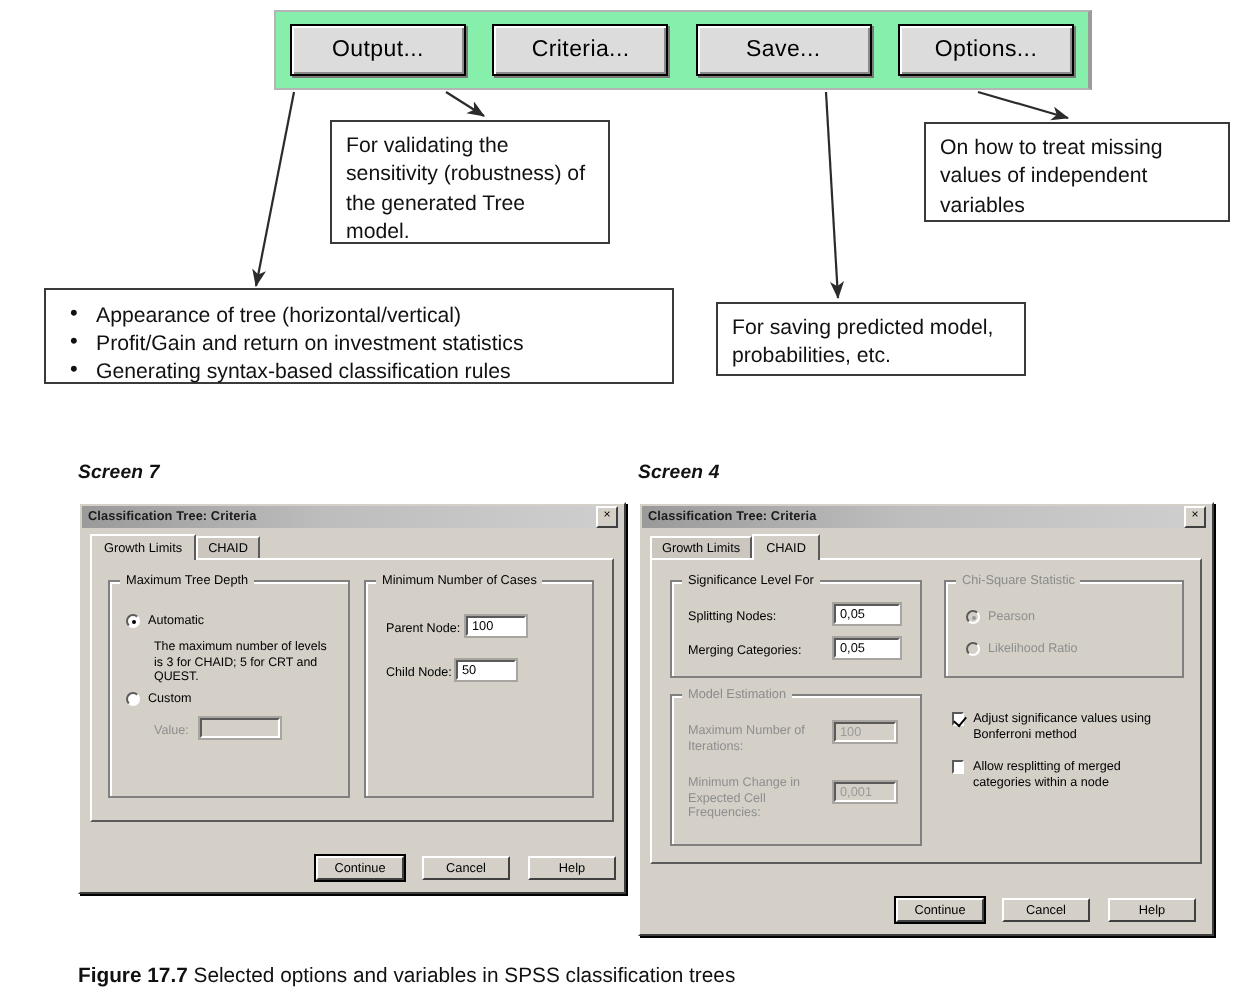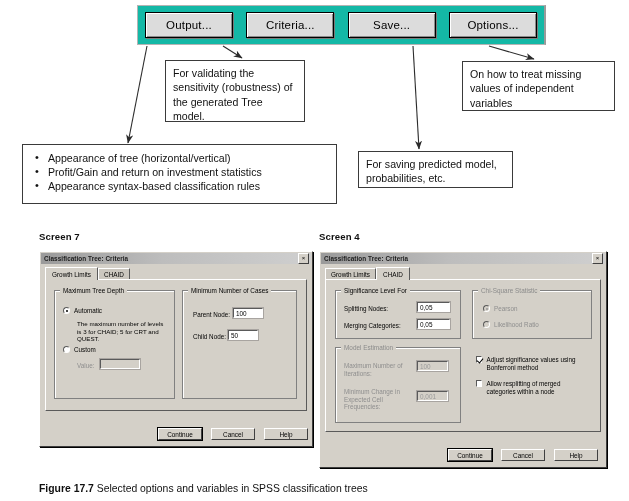--- a/index.html
+++ b/index.html
@@ -9,21 +9,21 @@
     font-family:"Liberation Sans", sans-serif;
     color:#1a1a1a;
     position:relative;
     overflow:hidden;
   }
   .abs{position:absolute;}
 
   
   #toolbar{
     left:137px;top:5px;width:409px;height:40px;
-    background:#14b8a6;
+    background:#86efac;
     border:1px solid #b4b4b4;
     border-right:2px solid #9a9a9a;
     display:flex;align-items:center;justify-content:space-between;
     padding:0 7px;box-sizing:border-box;
   }
   .tb-btn{
     background:#dcdcdc;
     border:1px solid #000;
     box-shadow:inset 1px 1px 0 #ffffff, inset -1px -1px 0 #8a8a8a, 1px 1px 0 #7a7a7a;
     height:24px;
@@ -40,38 +40,38 @@
     border:1px solid #3a3a3a;
     background:#fff;
     font-size:10.6px;
     line-height:14.4px;
     padding:5px 7px;
     box-sizing:border-box;
     color:#111;
   }
   #cal-validation{left:165px;top:60px;width:140px;height:62px;}
   #cal-options{left:462px;top:61px;width:153px;height:50px;}
-  #cal-output{left:22px;top:144px;width:315px;height:60px;padding:6px 8px;}
+  #cal-output{left:22px;top:144px;width:315px;height:48px;padding:6px 8px;}
   #cal-save{left:358px;top:151px;width:155px;height:37px;}
 
   #cal-output ul{margin:0;padding:0;list-style:none;}
   #cal-output li{
     position:relative;padding-left:17px;
     font-size:10.6px;line-height:14.2px;
   }
   #cal-output li:before{
     content:"\2022";position:absolute;left:4px;top:-1px;font-size:11px;
   }
 
   
   #arrows{left:0;top:0;width:629px;height:230px;pointer-events:none;}
 
   
   .screen-label{
-    font-size:9.6px;font-weight:bold;color:#111;letter-spacing:.1px;
+    font-size:9.6px;font-weight:bold;color:#111;letter-spacing:.1px;font-style:italic;
   }
   #lbl-s7{left:39px;top:231px;}
   #lbl-s8{left:319px;top:231px;}
 
   
   .dlg{
     background:#d4d0c8;
     border-top:1px solid #ffffff;
     border-left:1px solid #ffffff;
     border-right:1px solid #3d3d3d;
@@ -230,21 +230,21 @@
 <div id="cal-validation" class="abs callout">For validating the sensitivity (robustness) of the generated Tree model.</div>
 
 <div id="cal-options" class="abs callout">On how to treat missing values of independent variables</div>
 
 <div id="cal-save" class="abs callout">For saving predicted model, probabilities, etc.</div>
 
 <div id="cal-output" class="abs callout">
   <ul>
     <li>Appearance of tree (horizontal/vertical)</li>
     <li>Profit/Gain and return on investment statistics</li>
-    <li>Appearance syntax-based classification rules</li>
+    <li>Generating syntax-based classification rules</li>
   </ul>
 </div>
 
 <div id="lbl-s7" class="abs screen-label">Screen 7</div>
 
 <div id="dlg7" class="abs dlg">
   <div class="titlebar">
     <span class="title-text">Classification Tree: Criteria</span>
     <span class="close-btn">×</span>
   </div>

